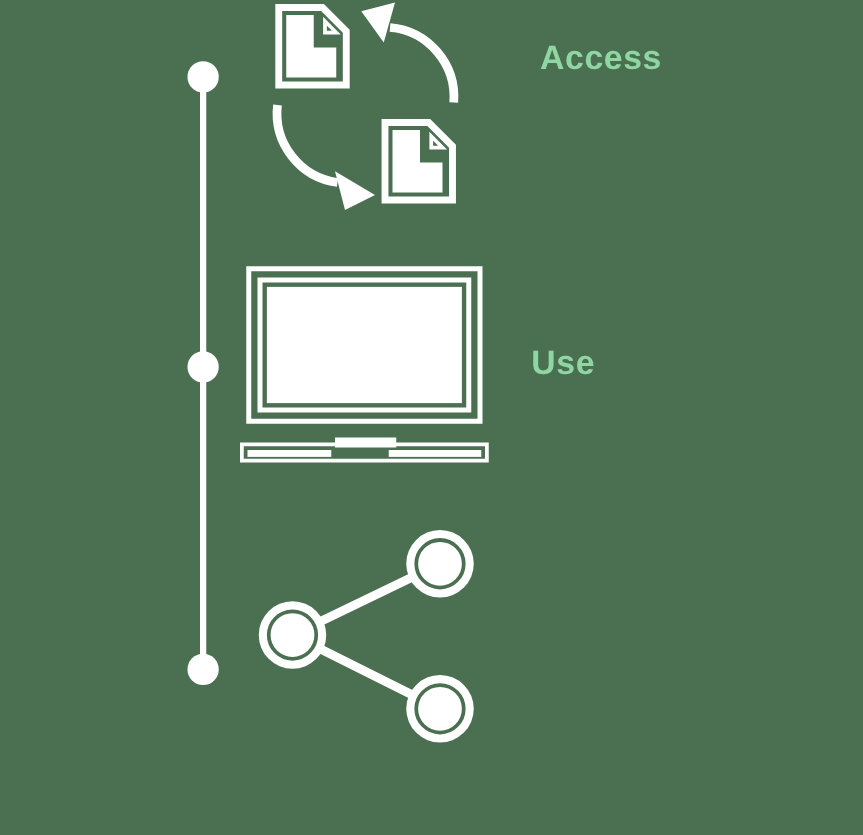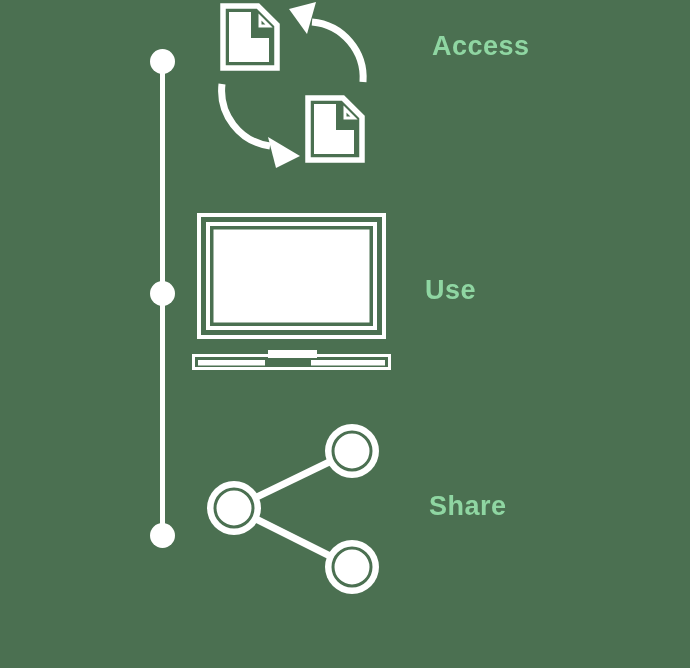--- a/index.html
+++ b/index.html
@@ -105,15 +105,14 @@
       <circle cx="157" cy="38" r="19" fill="none" stroke="var(--bg)" stroke-width="3"></circle>
     </g>
     <g>
       <circle cx="157" cy="154" r="27" fill="var(--fg)"></circle>
       <circle cx="157" cy="154" r="19" fill="none" stroke="var(--bg)" stroke-width="3"></circle>
     </g>
   </svg>
 
   <div class="abs step-label label-access">Access</div>
   <div class="abs step-label label-use">Use</div>
-  <div class="abs step-label label-share">Share</div>
 
 </div>
 
 </body></html>

